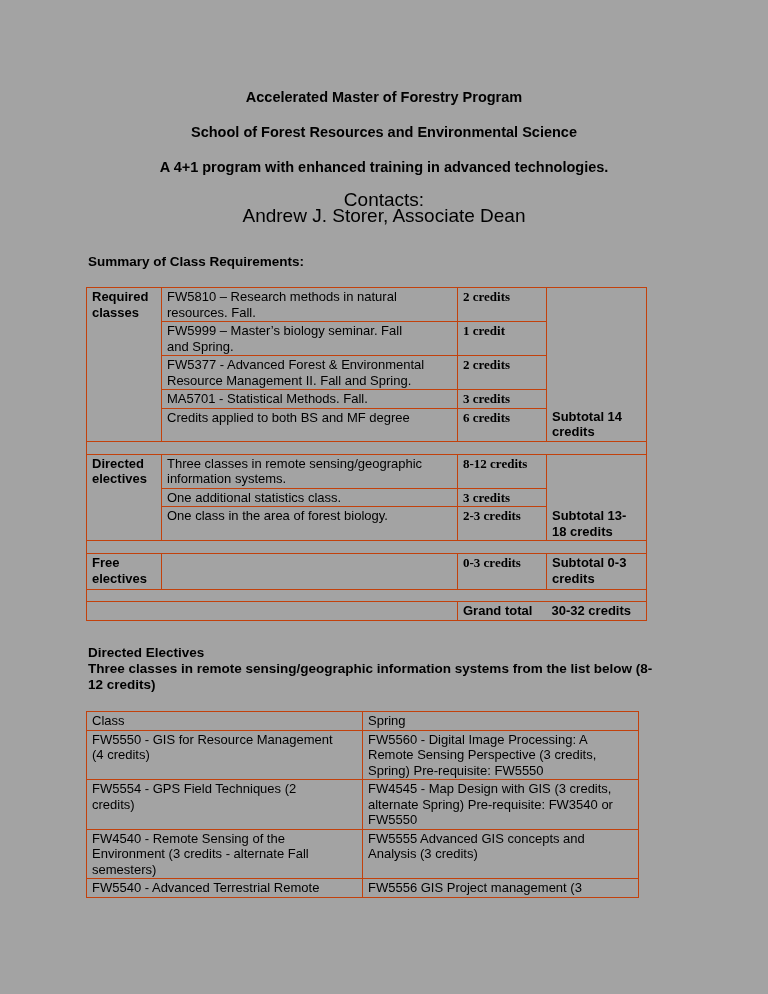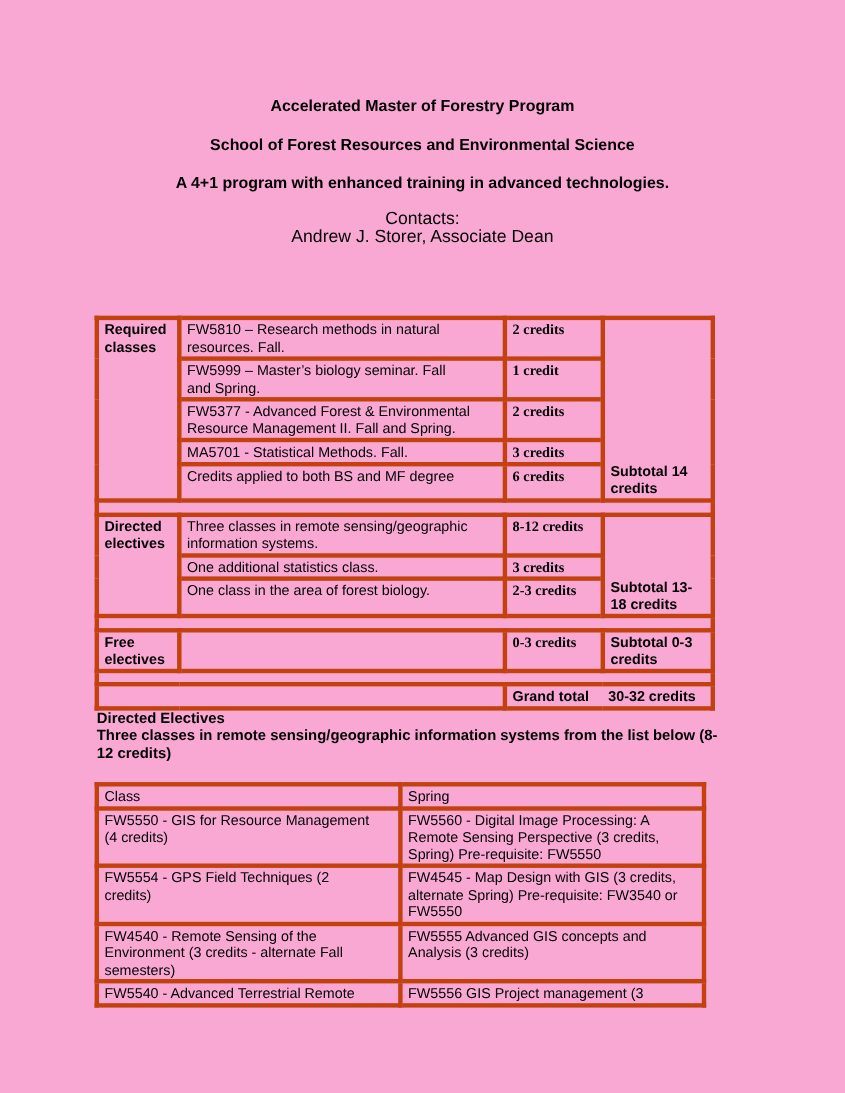--- a/index.html
+++ b/index.html
@@ -1,40 +1,40 @@
 <!DOCTYPE html>
 <html><head>
 <meta charset="utf-8">
 <style>
   html,body { margin:0; padding:0; background:#e8e8e8; }
   .page {
     position:relative;
     width:768px; height:994px;
     margin:0 auto;
-    background:#f9a8d4;
+    background:#a3a3a3;
     font-family:"Liberation Sans", sans-serif;
     color:#000;
     overflow:hidden;
   }
   .titles {
     position:absolute; top:89px; left:0; width:768px;
     text-align:center; font-weight:bold; font-size:14.5px; line-height:17px;
   }
   .titles .title-line { margin-bottom:18px; }
   .contacts {
     position:absolute; top:192px; left:0; width:768px;
-    text-align:center; font-size:16px; line-height:16px;
+    text-align:center; font-size:19px; line-height:16px;
   }
   .summary-heading {
     position:absolute; top:254px; left:88px;
     font-weight:bold; font-size:13.5px;
   }
   table { border-collapse:collapse; table-layout:fixed; }
   td {
-    border:4px solid #c2410c;
+    border:1px solid #c2410c;
     vertical-align:top;
     padding:1px 5px;
     font-size:13px; line-height:15.5px;
     word-wrap:break-word;
     overflow:hidden;
   }
   .req-table { position:absolute; top:287px; left:86px; width:560px; }
   .req-table .label-cell { font-weight:bold; white-space:pre-line; }
   .req-table .desc-cell  { white-space:pre-line; }
   .req-table .credits-cell { font-weight:bold;font-family:Liberation Serif, serif; }
@@ -60,20 +60,21 @@
     <div class="title-line">Accelerated Master of Forestry Program</div>
     <div class="title-line">School of Forest Resources and Environmental Science</div>
     <div class="title-line">A 4+1 program with enhanced training in advanced technologies.</div>
   </div>
 
   <div class="contacts">
     <div>Contacts:</div>
     <div>Andrew J. Storer, Associate Dean</div>
   </div>
 
+  <div class="summary-heading">Summary of Class Requirements:</div>
 
   <table class="req-table">
     <colgroup>
         <col style="width:75px">
         <col style="width:296px">
         <col style="width:89px">
         <col style="width:100px">
       </colgroup>
 
     <tbody>

